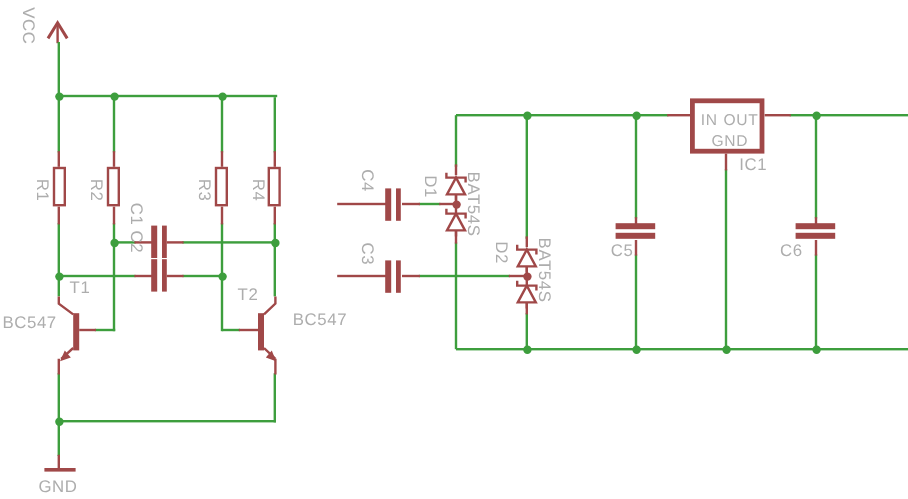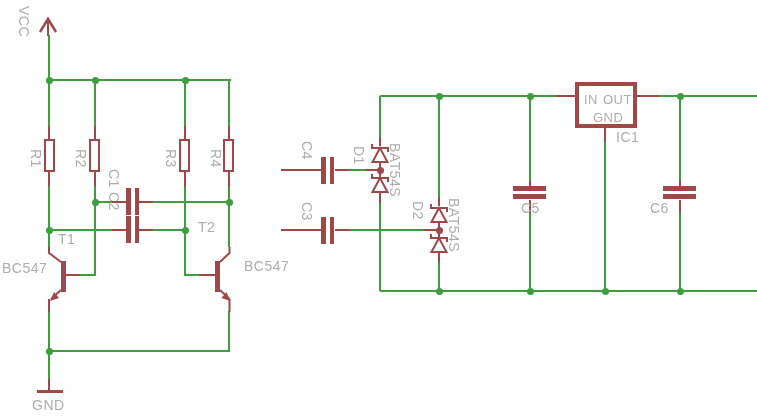--- a/index.html
+++ b/index.html
@@ -97,21 +97,21 @@
     <line x1="5" y1="54" x2="5" y2="67" stroke="#a04848" stroke-width="2"></line>
   </svg>
   <svg style="left:212px;top:245px" width="26" height="70" viewBox="0 0 26 70">
     <polyline points="17.5,2 17.5,8 8,17" fill="none" stroke="#a04848" stroke-width="2"></polyline>
     <rect x="3" y="16" width="5" height="31" fill="#a04848"></rect>
     <line x1="8" y1="45" x2="17.5" y2="54" stroke="#a04848" stroke-width="2"></line>
     <polygon points="18,56 9.5,53 14.5,47" fill="#a04848"></polygon>
     <line x1="17.5" y1="54" x2="17.5" y2="67" stroke="#a04848" stroke-width="2"></line>
   </svg>
   <span class="lbl" style="left:58px;top:232px">T1</span>
-  <span class="lbl" style="left:198px;top:220px">T2</span>
+  <span class="lbl" style="left:198px;top:238px">T2</span>
   <span class="lbl" style="left:2px;top:261px">BC547</span>
   <span class="lbl" style="left:244px;top:259px">BC547</span>
 
   <div class="ph" style="left:37px;top:390px;width:26px;height:3px"></div>
   <span class="lbl" style="left:32px;top:398px">GND</span>
 
   <div class="wh" style="left:380px;top:95px;width:177px"></div>
   <div class="wh" style="left:658px;top:95px;width:99px"></div>
   <div class="wv" style="left:379px;top:96px;height:43px"></div>
   <div class="wv" style="left:379px;top:202px;height:89px"></div>
@@ -175,21 +175,21 @@
   </svg>
   <span class="lbl vlbl" style="left:352px;top:146px">D1</span>
   <span class="lbl vlbl" style="left:388px;top:143px">BAT54S</span>
   <span class="lbl vlbl" style="left:411px;top:201px">D2</span>
   <span class="lbl vlbl" style="left:447px;top:198px">BAT54S</span>
 
   <div class="cbh" style="left:513px;top:186px"></div>
   <div class="cbh" style="left:513px;top:194px"></div>
   <div class="cbh" style="left:663px;top:186px"></div>
   <div class="cbh" style="left:663px;top:194px"></div>
-  <span class="lbl" style="left:521px;top:201px">C5</span>
+  <span class="lbl" style="left:509px;top:201px">C5</span>
   <span class="lbl" style="left:650px;top:201px">C6</span>
 
   <div class="ic">
     <span style="left:5px;top:7px">IN</span>
     <span style="left:24px;top:7px">OUT</span>
     <span style="left:14px;top:25px">GND</span>
   </div>
   <span class="lbl" style="left:616px;top:130px">IC1</span>
 
   <div class="dot" style="left:46px;top:77px"></div>

